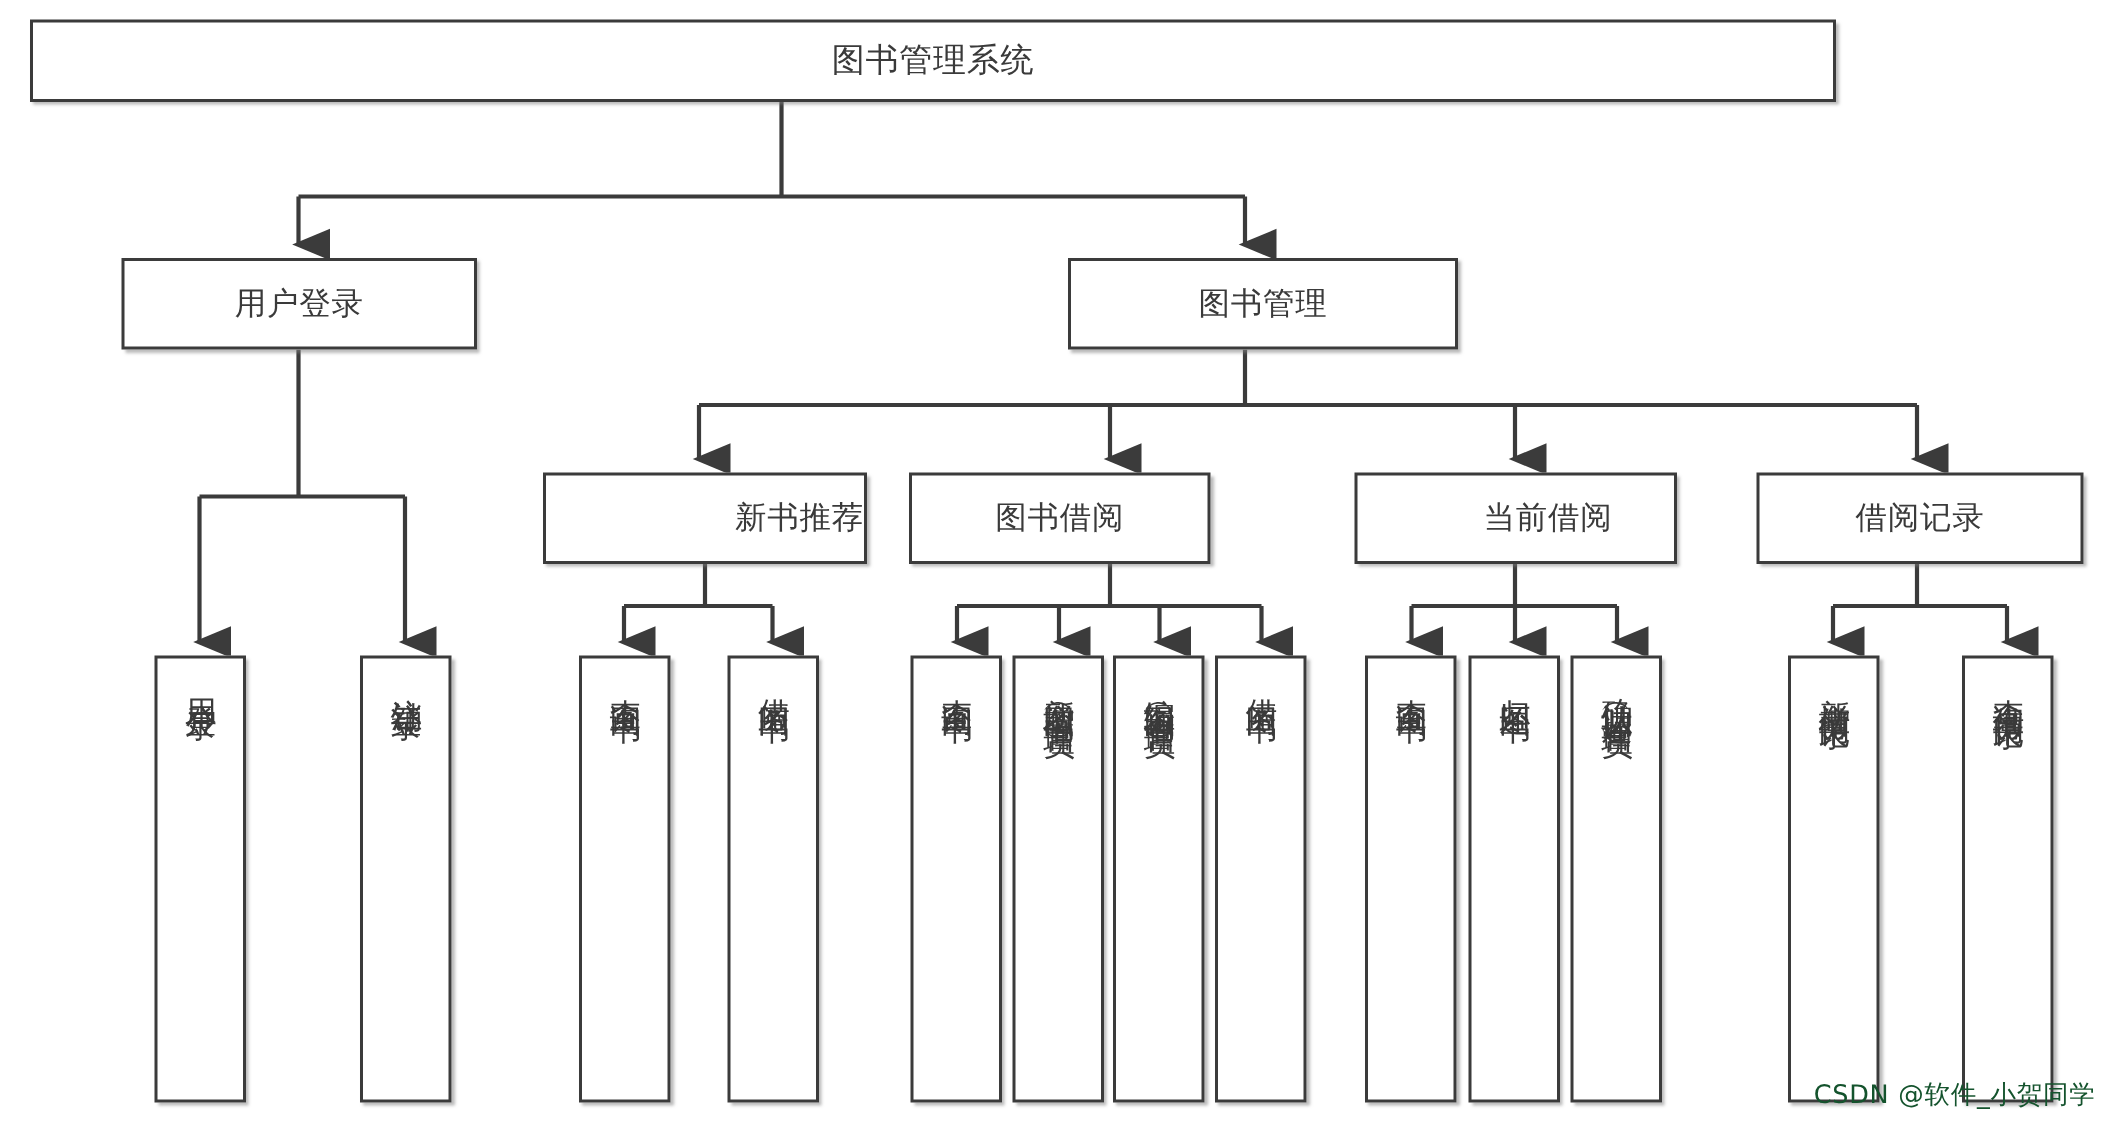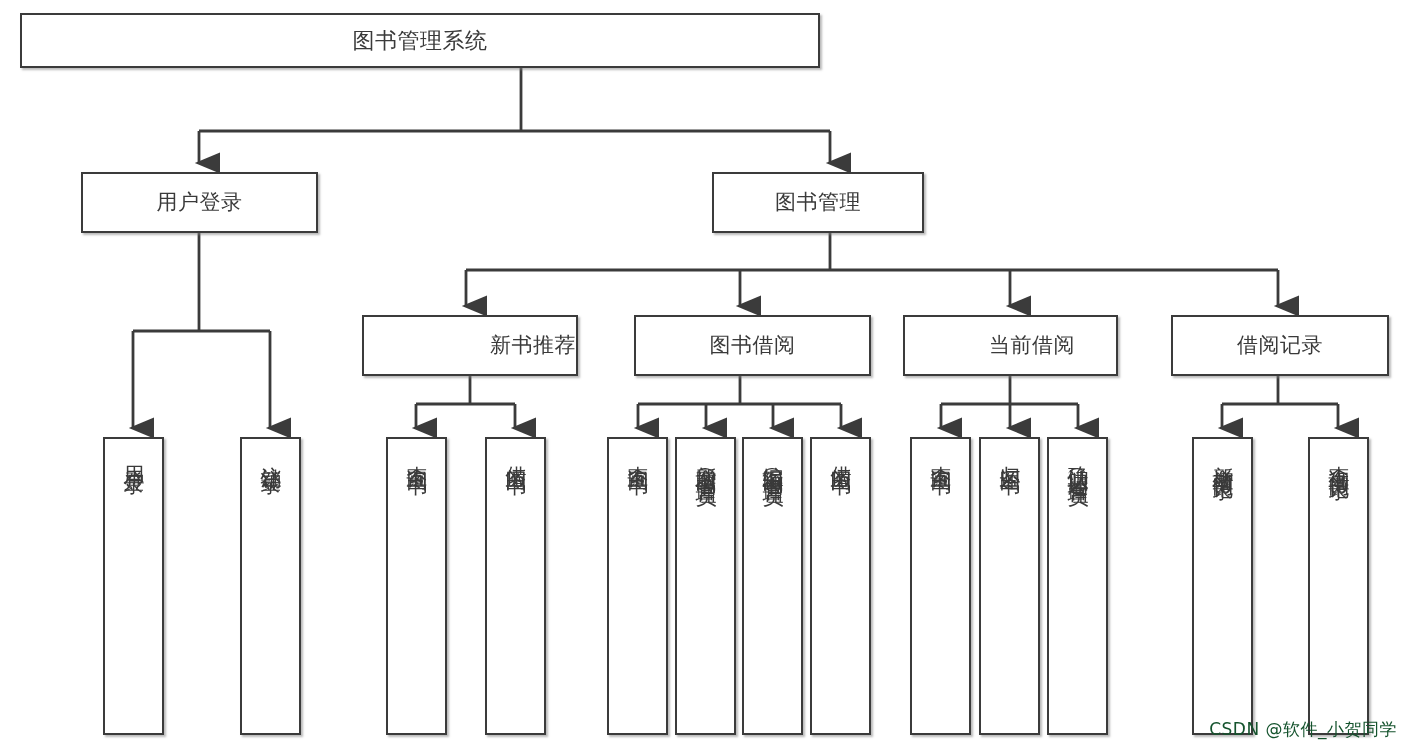--- a/index.html
+++ b/index.html
@@ -123,35 +123,35 @@
       <path d="M 1010 404 L 1010 428" marker-end="url(#arrow)"></path>
       <path d="M 1078 404 L 1078 428" marker-end="url(#arrow)"></path>
 
       <path d="M 1278 376 L 1278 404"></path>
       <path d="M 1222 404 L 1338 404"></path>
       <path d="M 1222 404 L 1222 428" marker-end="url(#arrow)"></path>
       <path d="M 1338 404 L 1338 428" marker-end="url(#arrow)"></path>
     </g>
   </svg>
 
-  <div class="node horiz root" style="left:20px; top:13px; width:800px; height:55px;">
+  <div class="node horiz root" style="left:20px; top:13px; width:1204px; height:55px;">
     <span>图书管理系统</span>
   </div>
 
   <div class="node horiz" style="left:81px; top:172px; width:237px; height:61px;">
     <span>用户登录</span>
   </div>
-  <div class="node horiz" style="left:712px; top:172px; width:212px; height:61px;">
+  <div class="node horiz" style="left:712px; top:172px; width:260px; height:61px;">
     <span>图书管理</span>
   </div>
 
   <div class="node horiz" style="left:362px; top:315px; width:216px; height:61px;justify-content:flex-end;">
     <span>新书推荐</span>
   </div>
-  <div class="node horiz" style="left:634px; top:315px; width:237px; height:61px;font-family:Liberation Serif, serif;">
+  <div class="node horiz" style="left:606px; top:315px; width:201px; height:61px;font-family:Liberation Serif, serif;">
     <span>图书借阅</span>
   </div>
   <div class="node horiz" style="left:903px; top:315px; width:215px; height:61px;padding-left:43px;">
     <span>当前借阅</span>
   </div>
   <div class="node horiz" style="left:1171px; top:315px; width:218px; height:61px;">
     <span>借阅记录</span>
   </div>
 
   <div class="node vert" style="left:103px; top:437px; width:61px; height:298px;">

